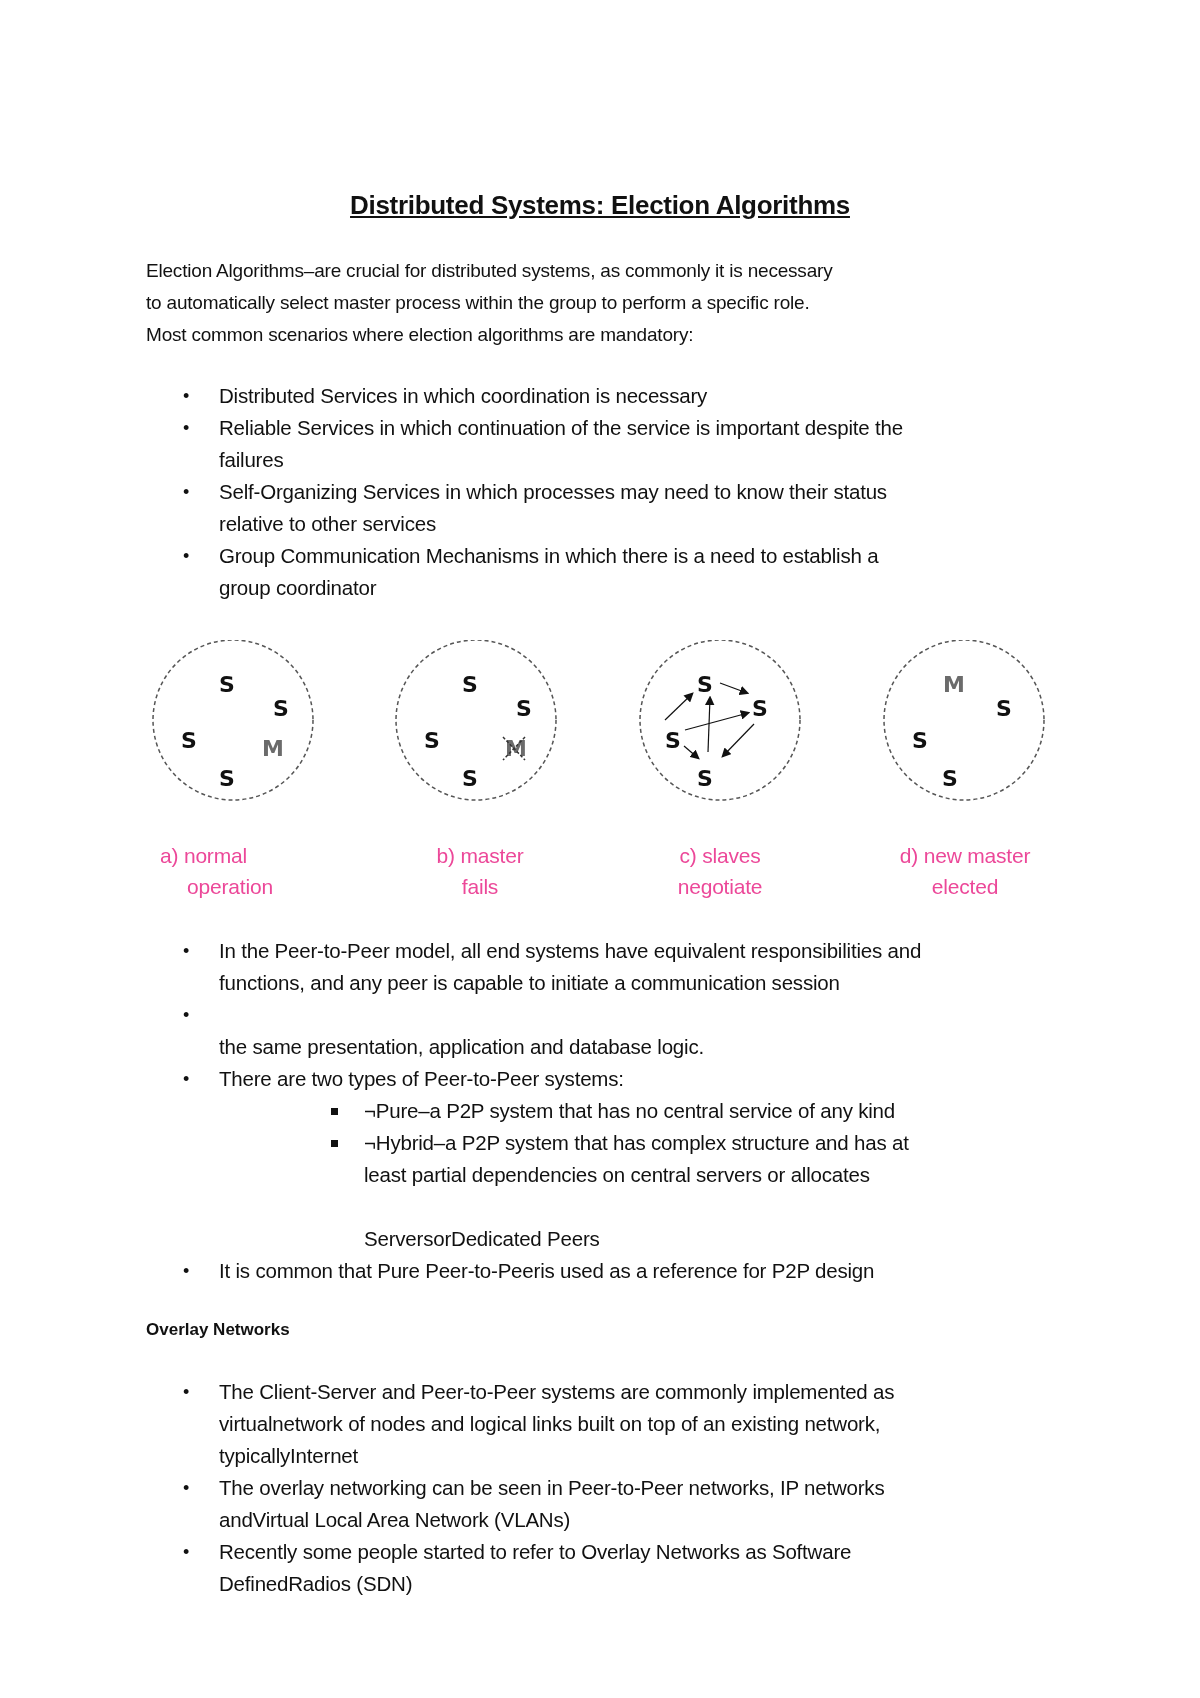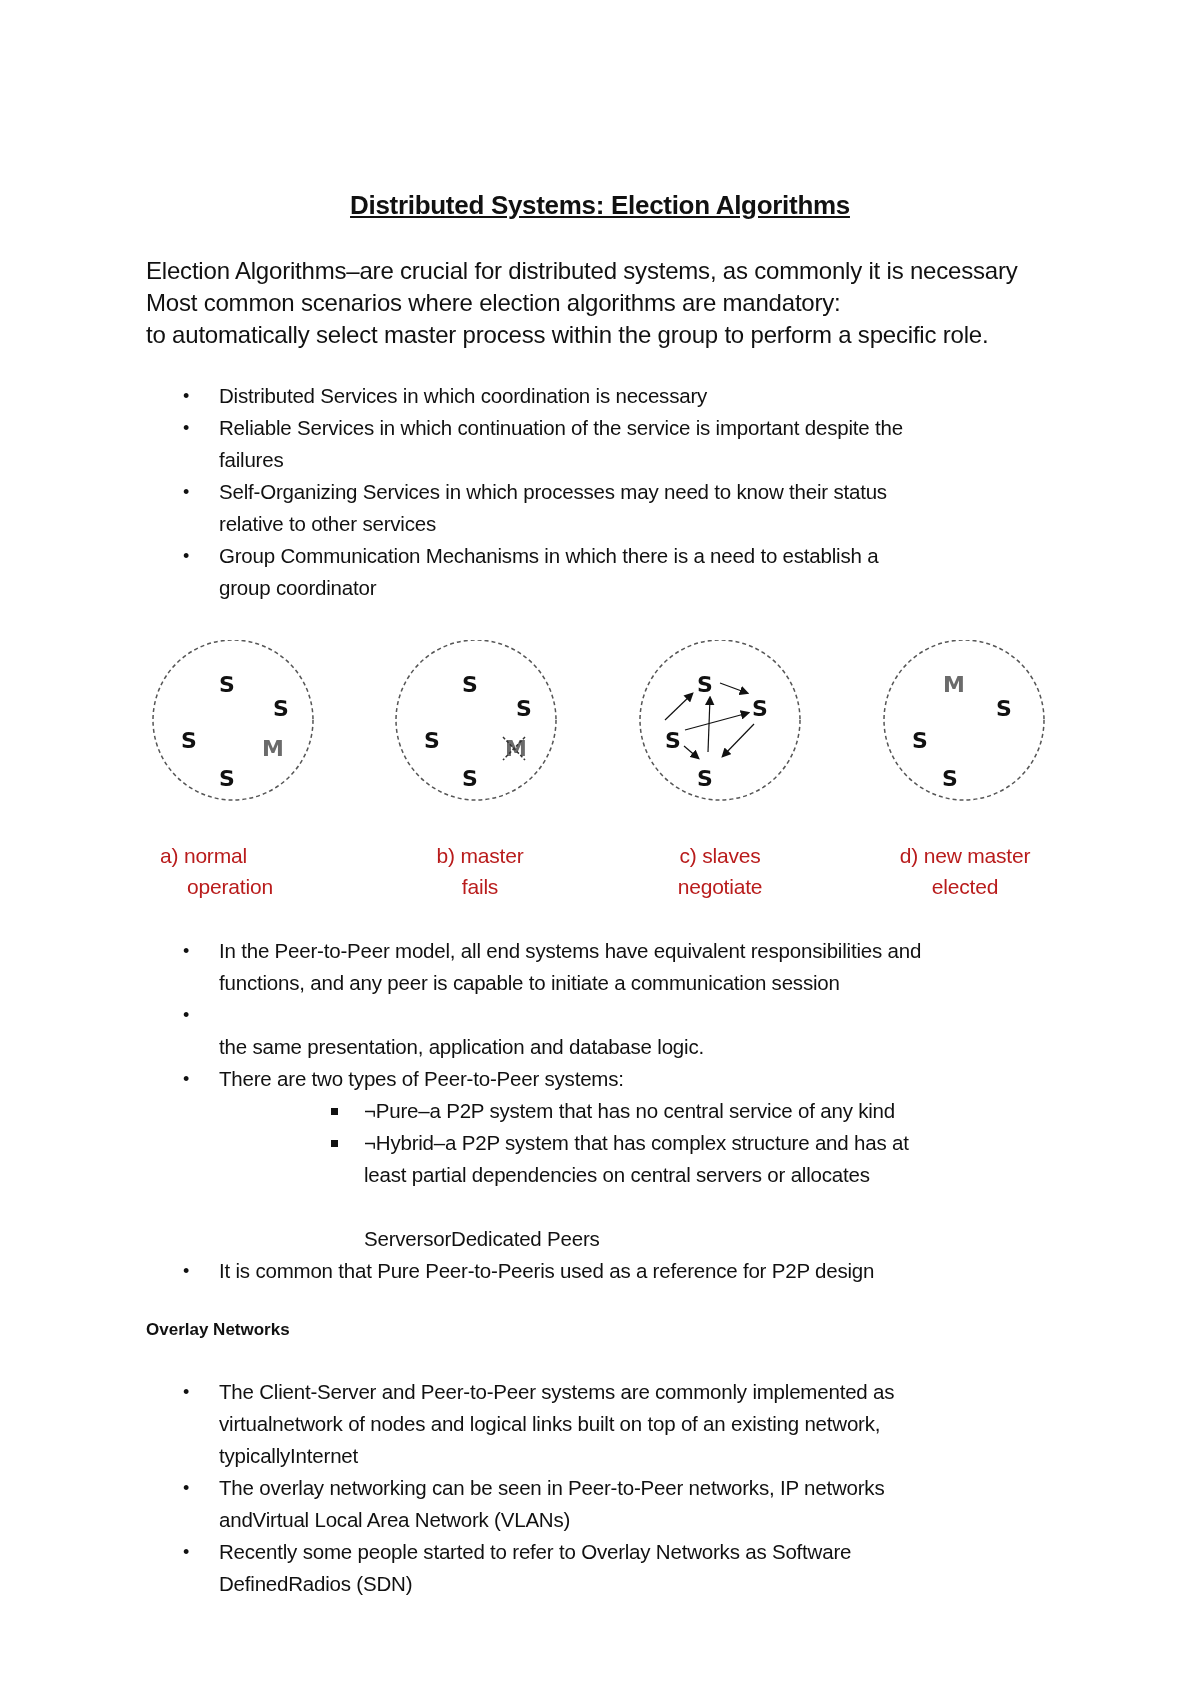--- a/index.html
+++ b/index.html
@@ -1,40 +1,40 @@
 <!DOCTYPE html>
 <html><head>
 <meta charset="utf-8">
 <style>
   html, body { margin:0; padding:0; background:#ffffff; }
   body { width:1200px; height:1698px; position:relative; font-family:"Liberation Sans", sans-serif; color:#111; overflow:hidden; }
   .page { position:absolute; left:0; top:8px; width:1200px; height:1698px;margin-top:32px; }
   .title { position:absolute; left:0; width:1200px; top:150px; text-align:center; font-size:26px; font-weight:bold; text-decoration:underline; letter-spacing:-0.3px; }
-  .para { position:absolute; left:146px; width:920px; font-size:24px; line-height:32px; letter-spacing:-0.2px; }
+  .para { position:absolute; left:146px; width:920px; font-size:19px; line-height:32px; letter-spacing:-0.2px; }
   .ul { position:absolute; left:146px; width:930px; margin:0; padding:0; list-style:none; font-size:20.5px; line-height:32px; letter-spacing:-0.2px; }
   .ul li { position:relative; padding-left:73px; }
   .ul li .bullet { position:absolute; left:37px; top:0; font-size:18px; }
   .sub { list-style:none; margin:0; padding:0; }
   .sub li { padding-left:218px; position:relative; }
   .sub li .sq { position:absolute; left:185px; top:13px; width:7px; height:7px; background:#111; }
   .diagram { position:absolute; left:0; top:600px; width:1200px; height:180px; }
-  .caption { position:absolute; top:800px; font-size:21px; line-height:31px; text-align:center; color:#b91c1c; letter-spacing:-0.2px; }
+  .caption { position:absolute; top:800px; font-size:21px; line-height:31px; text-align:center; color:#ec4899; letter-spacing:-0.2px; }
   .heading2 { position:absolute; left:146px; top:1274px; font-size:17px; line-height:32px;font-weight:bold; }
 </style>
 </head>
 <body>
 
 <div class="page">
 
   <div class="title">Distributed Systems: Election Algorithms</div>
 
   <div class="para" style="top:215px">
     <div>Election Algorithms–are crucial for distributed systems, as commonly it is necessary</div>
+    <div>to automatically select master process within the group to perform a specific role.</div>
     <div>Most common scenarios where election algorithms are mandatory:</div>
-    <div>to automatically select master process within the group to perform a specific role.</div>
   </div>
 
   <ul class="ul" style="top:340px">
     <li><span class="bullet">•</span><span>Distributed Services in which coordination is necessary</span></li>
     <li><span class="bullet">•</span><span>Reliable Services in which continuation of the service is important despite the</span><br><span>failures</span></li>
     <li><span class="bullet">•</span><span>Self-Organizing Services in which processes may need to know their status</span><br><span>relative to other services</span></li>
     <li><span class="bullet">•</span><span>Group Communication Mechanisms in which there is a need to establish a</span><br><span>group coordinator</span></li>
   </ul>
 
   <svg class="diagram" viewBox="0 600 1200 180" width="1200" height="180">

